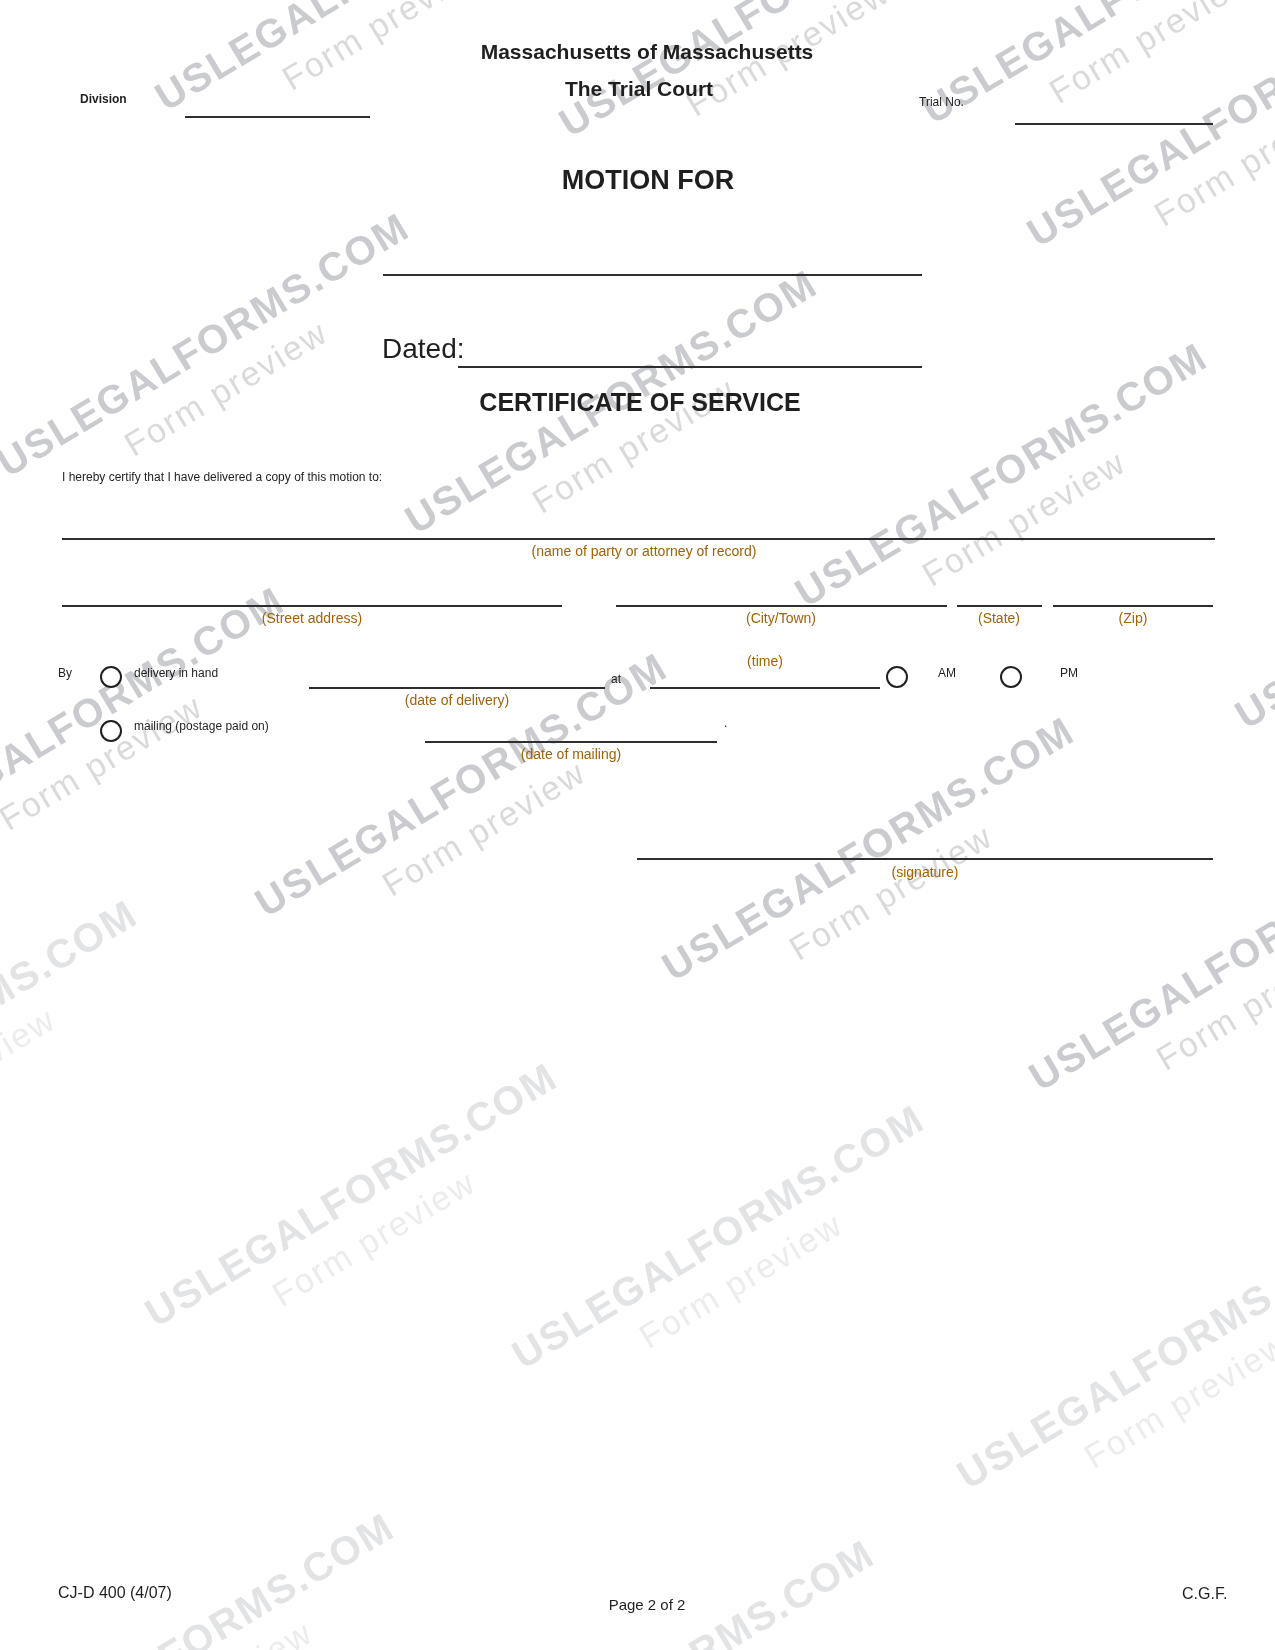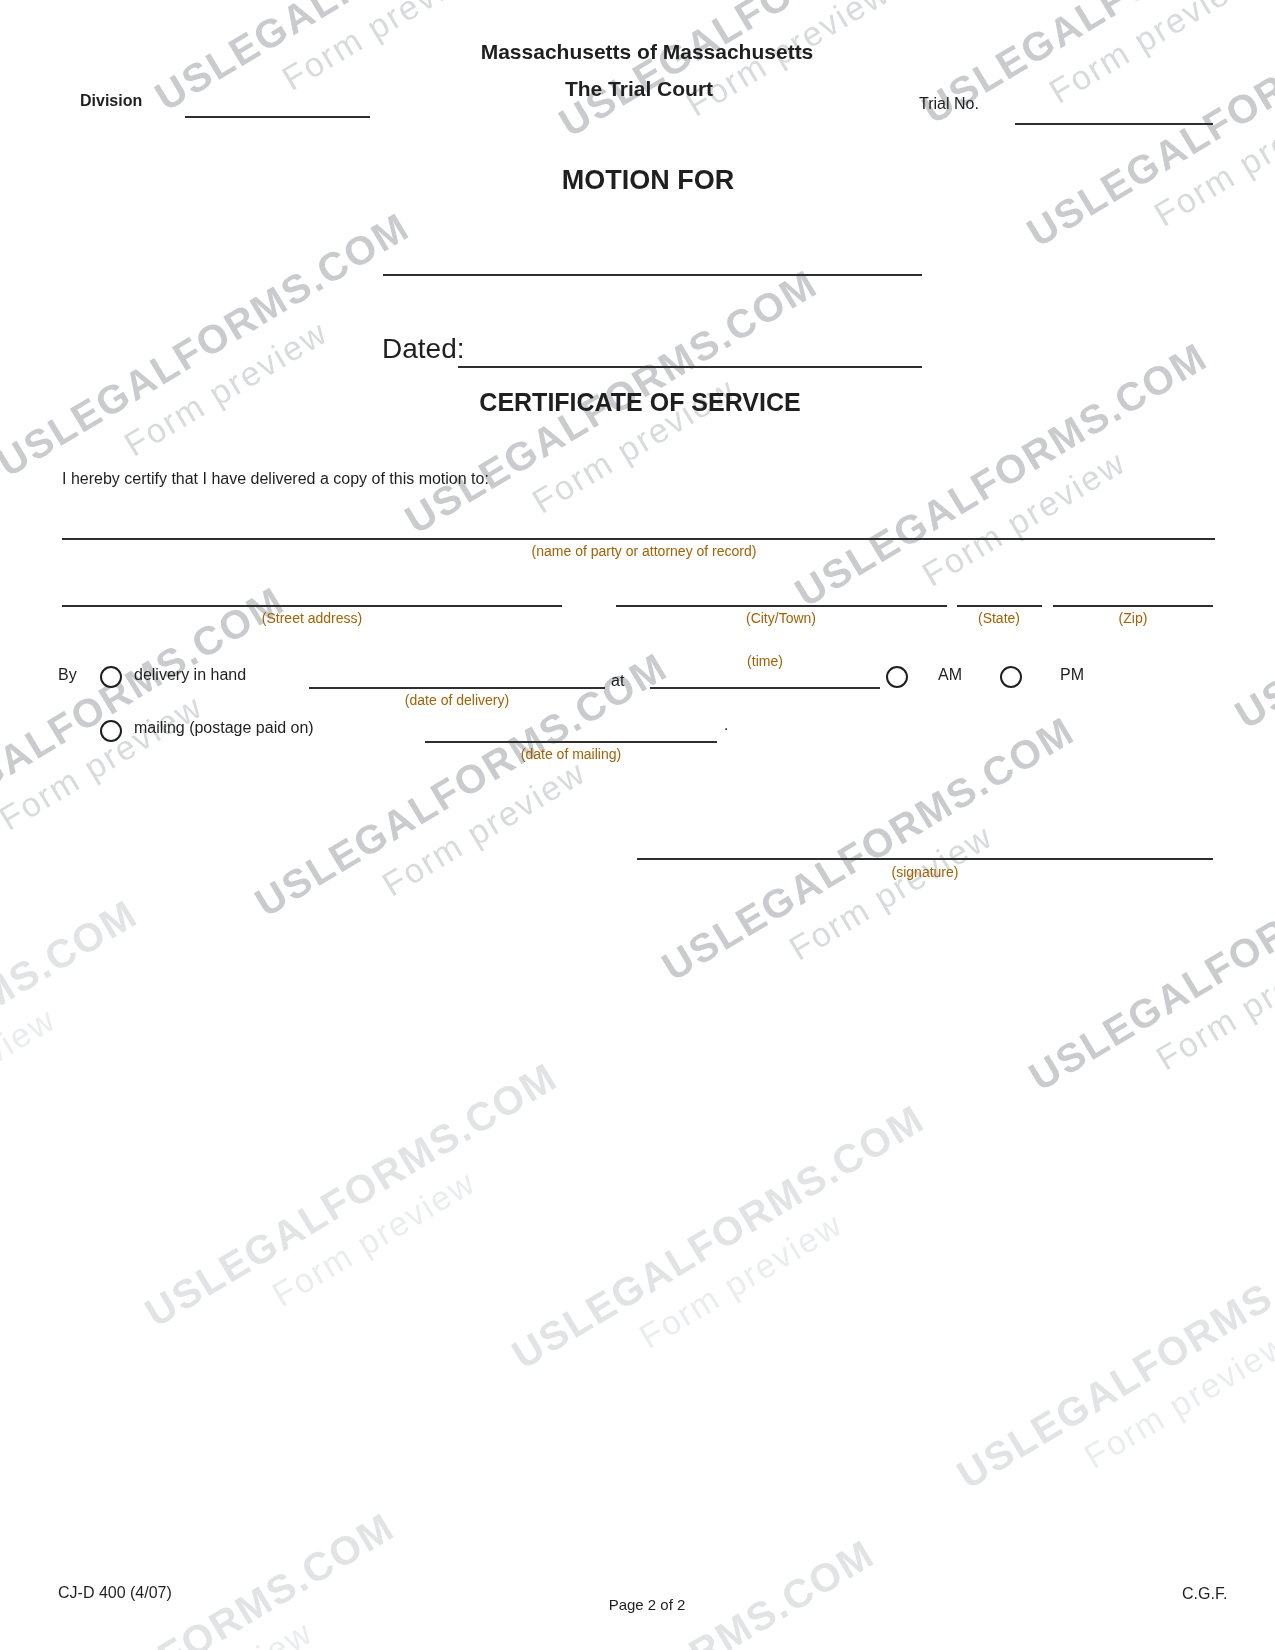--- a/index.html
+++ b/index.html
@@ -52,21 +52,21 @@
   }
   .radio {
     position:absolute;
     width:22px; height:22px;
     border:2px solid #1f1f1f;
     border-radius:50%;
     background:#fff;
   }
   .centered { text-align:center; }
   .hdr { font-size:21px; font-weight:bold; }
-  .body-txt { font-size:16px; }
+  .body-txt { font-size:12px; }
 </style>
 </head>
 <body>
 
 <div class="page">
 
   <div class="wm-layer">
     <div class="wm" style="left:148px; top:82px;">
         <span class="wm-main">USLEGALFORMS.COM</span>
         <span class="wm-sub">Form preview</span>

